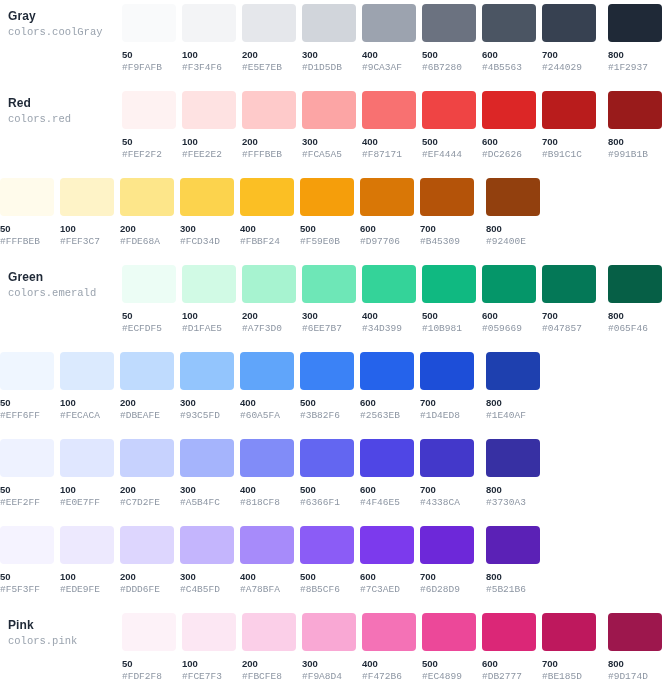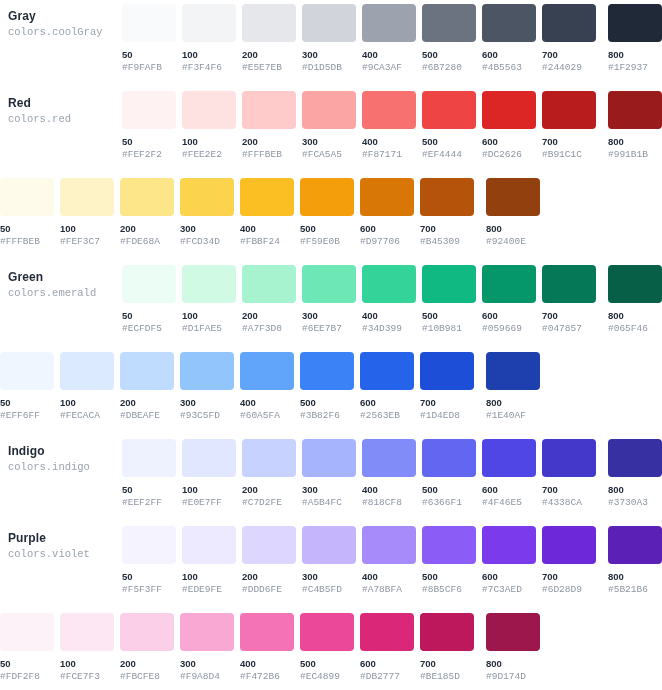--- a/index.html
+++ b/index.html
@@ -348,126 +348,122 @@
           <div class="swatch-hex">#1D4ED8</div>
         </div>
         <div class="swatch-cell">
           <div class="swatch-chip" style="background: rgb(30, 64, 175);"></div>
           <div class="swatch-tone">800</div>
           <div class="swatch-hex">#1E40AF</div>
         </div>
       </div>
     </div>
     <div class="color-row">
+      <div class="swatches">
+        <div class="swatch-cell">
+          <div class="swatch-chip" style="background: rgb(238, 242, 255);"></div>
+          <div class="swatch-tone">50</div>
+          <div class="swatch-hex">#EEF2FF</div>
+        </div>
+        <div class="swatch-cell">
+          <div class="swatch-chip" style="background: rgb(224, 231, 255);"></div>
+          <div class="swatch-tone">100</div>
+          <div class="swatch-hex">#E0E7FF</div>
+        </div>
+        <div class="swatch-cell">
+          <div class="swatch-chip" style="background: rgb(199, 210, 254);"></div>
+          <div class="swatch-tone">200</div>
+          <div class="swatch-hex">#C7D2FE</div>
+        </div>
+        <div class="swatch-cell">
+          <div class="swatch-chip" style="background: rgb(165, 180, 252);"></div>
+          <div class="swatch-tone">300</div>
+          <div class="swatch-hex">#A5B4FC</div>
+        </div>
+        <div class="swatch-cell">
+          <div class="swatch-chip" style="background: rgb(129, 140, 248);"></div>
+          <div class="swatch-tone">400</div>
+          <div class="swatch-hex">#818CF8</div>
+        </div>
+        <div class="swatch-cell">
+          <div class="swatch-chip" style="background: rgb(99, 102, 241);"></div>
+          <div class="swatch-tone">500</div>
+          <div class="swatch-hex">#6366F1</div>
+        </div>
+        <div class="swatch-cell">
+          <div class="swatch-chip" style="background: rgb(79, 70, 229);"></div>
+          <div class="swatch-tone">600</div>
+          <div class="swatch-hex">#4F46E5</div>
+        </div>
+        <div class="swatch-cell">
+          <div class="swatch-chip" style="background: rgb(67, 56, 202);"></div>
+          <div class="swatch-tone">700</div>
+          <div class="swatch-hex">#4338CA</div>
+        </div>
+        <div class="swatch-cell">
+          <div class="swatch-chip" style="background: rgb(55, 48, 163);"></div>
+          <div class="swatch-tone">800</div>
+          <div class="swatch-hex">#3730A3</div>
+        </div>
+      </div>
+    </div>
+    <div class="color-row">
+      <div class="swatches">
+        <div class="swatch-cell">
+          <div class="swatch-chip" style="background: rgb(245, 243, 255);"></div>
+          <div class="swatch-tone">50</div>
+          <div class="swatch-hex">#F5F3FF</div>
+        </div>
+        <div class="swatch-cell">
+          <div class="swatch-chip" style="background: rgb(237, 233, 254);"></div>
+          <div class="swatch-tone">100</div>
+          <div class="swatch-hex">#EDE9FE</div>
+        </div>
+        <div class="swatch-cell">
+          <div class="swatch-chip" style="background: rgb(221, 214, 254);"></div>
+          <div class="swatch-tone">200</div>
+          <div class="swatch-hex">#DDD6FE</div>
+        </div>
+        <div class="swatch-cell">
+          <div class="swatch-chip" style="background: rgb(196, 181, 253);"></div>
+          <div class="swatch-tone">300</div>
+          <div class="swatch-hex">#C4B5FD</div>
+        </div>
+        <div class="swatch-cell">
+          <div class="swatch-chip" style="background: rgb(167, 139, 250);"></div>
+          <div class="swatch-tone">400</div>
+          <div class="swatch-hex">#A78BFA</div>
+        </div>
+        <div class="swatch-cell">
+          <div class="swatch-chip" style="background: rgb(139, 92, 246);"></div>
+          <div class="swatch-tone">500</div>
+          <div class="swatch-hex">#8B5CF6</div>
+        </div>
+        <div class="swatch-cell">
+          <div class="swatch-chip" style="background: rgb(124, 58, 237);"></div>
+          <div class="swatch-tone">600</div>
+          <div class="swatch-hex">#7C3AED</div>
+        </div>
+        <div class="swatch-cell">
+          <div class="swatch-chip" style="background: rgb(109, 40, 217);"></div>
+          <div class="swatch-tone">700</div>
+          <div class="swatch-hex">#6D28D9</div>
+        </div>
+        <div class="swatch-cell">
+          <div class="swatch-chip" style="background: rgb(91, 33, 182);"></div>
+          <div class="swatch-tone">800</div>
+          <div class="swatch-hex">#5B21B6</div>
+        </div>
+      </div>
+    </div>
+    <div class="color-row">
       <div class="row-label">
-        <div class="row-name">Indigo</div>
-        <div class="row-token">colors.indigo</div>
-      </div>
-      <div class="swatches">
-        <div class="swatch-cell">
-          <div class="swatch-chip" style="background: rgb(238, 242, 255);"></div>
-          <div class="swatch-tone">50</div>
-          <div class="swatch-hex">#EEF2FF</div>
-        </div>
-        <div class="swatch-cell">
-          <div class="swatch-chip" style="background: rgb(224, 231, 255);"></div>
-          <div class="swatch-tone">100</div>
-          <div class="swatch-hex">#E0E7FF</div>
-        </div>
-        <div class="swatch-cell">
-          <div class="swatch-chip" style="background: rgb(199, 210, 254);"></div>
-          <div class="swatch-tone">200</div>
-          <div class="swatch-hex">#C7D2FE</div>
-        </div>
-        <div class="swatch-cell">
-          <div class="swatch-chip" style="background: rgb(165, 180, 252);"></div>
-          <div class="swatch-tone">300</div>
-          <div class="swatch-hex">#A5B4FC</div>
-        </div>
-        <div class="swatch-cell">
-          <div class="swatch-chip" style="background: rgb(129, 140, 248);"></div>
-          <div class="swatch-tone">400</div>
-          <div class="swatch-hex">#818CF8</div>
-        </div>
-        <div class="swatch-cell">
-          <div class="swatch-chip" style="background: rgb(99, 102, 241);"></div>
-          <div class="swatch-tone">500</div>
-          <div class="swatch-hex">#6366F1</div>
-        </div>
-        <div class="swatch-cell">
-          <div class="swatch-chip" style="background: rgb(79, 70, 229);"></div>
-          <div class="swatch-tone">600</div>
-          <div class="swatch-hex">#4F46E5</div>
-        </div>
-        <div class="swatch-cell">
-          <div class="swatch-chip" style="background: rgb(67, 56, 202);"></div>
-          <div class="swatch-tone">700</div>
-          <div class="swatch-hex">#4338CA</div>
-        </div>
-        <div class="swatch-cell">
-          <div class="swatch-chip" style="background: rgb(55, 48, 163);"></div>
-          <div class="swatch-tone">800</div>
-          <div class="swatch-hex">#3730A3</div>
-        </div>
-      </div>
-    </div>
-    <div class="color-row">
-      <div class="row-label">
-        <div class="row-name">Purple</div>
-        <div class="row-token">colors.violet</div>
-      </div>
-      <div class="swatches">
-        <div class="swatch-cell">
-          <div class="swatch-chip" style="background: rgb(245, 243, 255);"></div>
-          <div class="swatch-tone">50</div>
-          <div class="swatch-hex">#F5F3FF</div>
-        </div>
-        <div class="swatch-cell">
-          <div class="swatch-chip" style="background: rgb(237, 233, 254);"></div>
-          <div class="swatch-tone">100</div>
-          <div class="swatch-hex">#EDE9FE</div>
-        </div>
-        <div class="swatch-cell">
-          <div class="swatch-chip" style="background: rgb(221, 214, 254);"></div>
-          <div class="swatch-tone">200</div>
-          <div class="swatch-hex">#DDD6FE</div>
-        </div>
-        <div class="swatch-cell">
-          <div class="swatch-chip" style="background: rgb(196, 181, 253);"></div>
-          <div class="swatch-tone">300</div>
-          <div class="swatch-hex">#C4B5FD</div>
-        </div>
-        <div class="swatch-cell">
-          <div class="swatch-chip" style="background: rgb(167, 139, 250);"></div>
-          <div class="swatch-tone">400</div>
-          <div class="swatch-hex">#A78BFA</div>
-        </div>
-        <div class="swatch-cell">
-          <div class="swatch-chip" style="background: rgb(139, 92, 246);"></div>
-          <div class="swatch-tone">500</div>
-          <div class="swatch-hex">#8B5CF6</div>
-        </div>
-        <div class="swatch-cell">
-          <div class="swatch-chip" style="background: rgb(124, 58, 237);"></div>
-          <div class="swatch-tone">600</div>
-          <div class="swatch-hex">#7C3AED</div>
-        </div>
-        <div class="swatch-cell">
-          <div class="swatch-chip" style="background: rgb(109, 40, 217);"></div>
-          <div class="swatch-tone">700</div>
-          <div class="swatch-hex">#6D28D9</div>
-        </div>
-        <div class="swatch-cell">
-          <div class="swatch-chip" style="background: rgb(91, 33, 182);"></div>
-          <div class="swatch-tone">800</div>
-          <div class="swatch-hex">#5B21B6</div>
-        </div>
-      </div>
-    </div>
-    <div class="color-row">
+        <div class="row-name">Pink</div>
+        <div class="row-token">colors.pink</div>
+      </div>
       <div class="swatches">
         <div class="swatch-cell">
           <div class="swatch-chip" style="background: rgb(253, 242, 248);"></div>
           <div class="swatch-tone">50</div>
           <div class="swatch-hex">#FDF2F8</div>
         </div>
         <div class="swatch-cell">
           <div class="swatch-chip" style="background: rgb(252, 231, 243);"></div>
           <div class="swatch-tone">100</div>
           <div class="swatch-hex">#FCE7F3</div>

